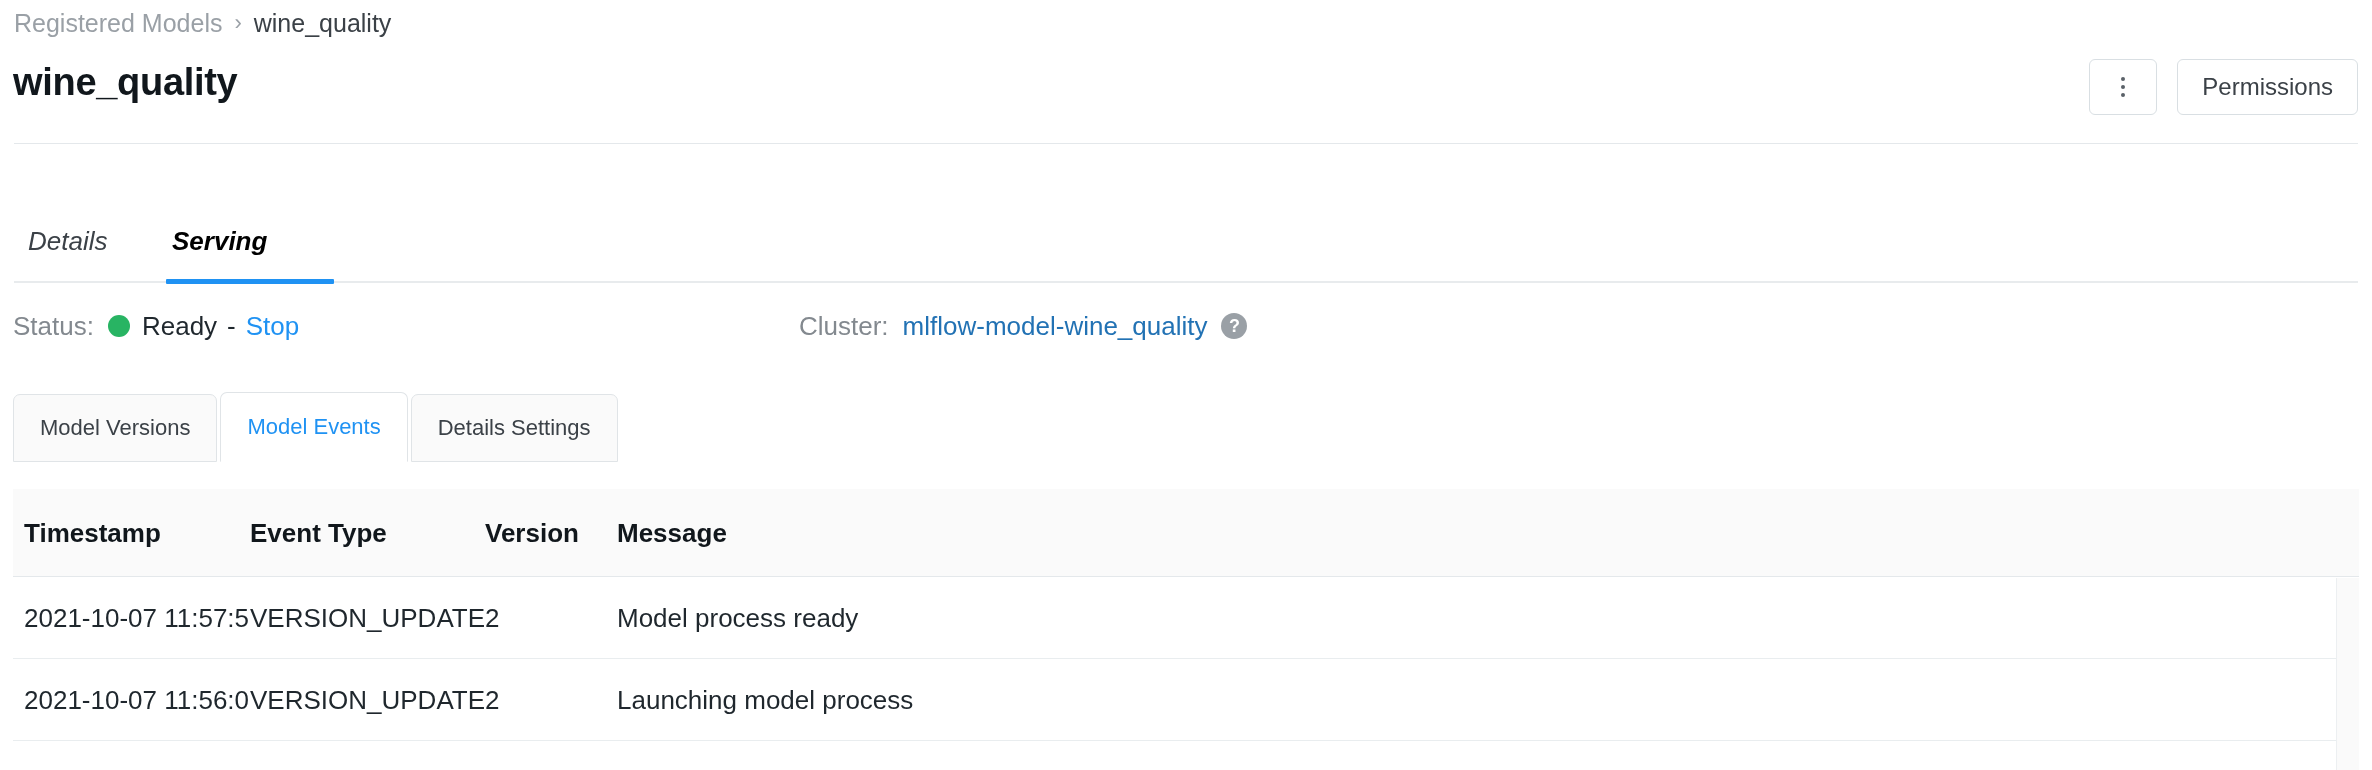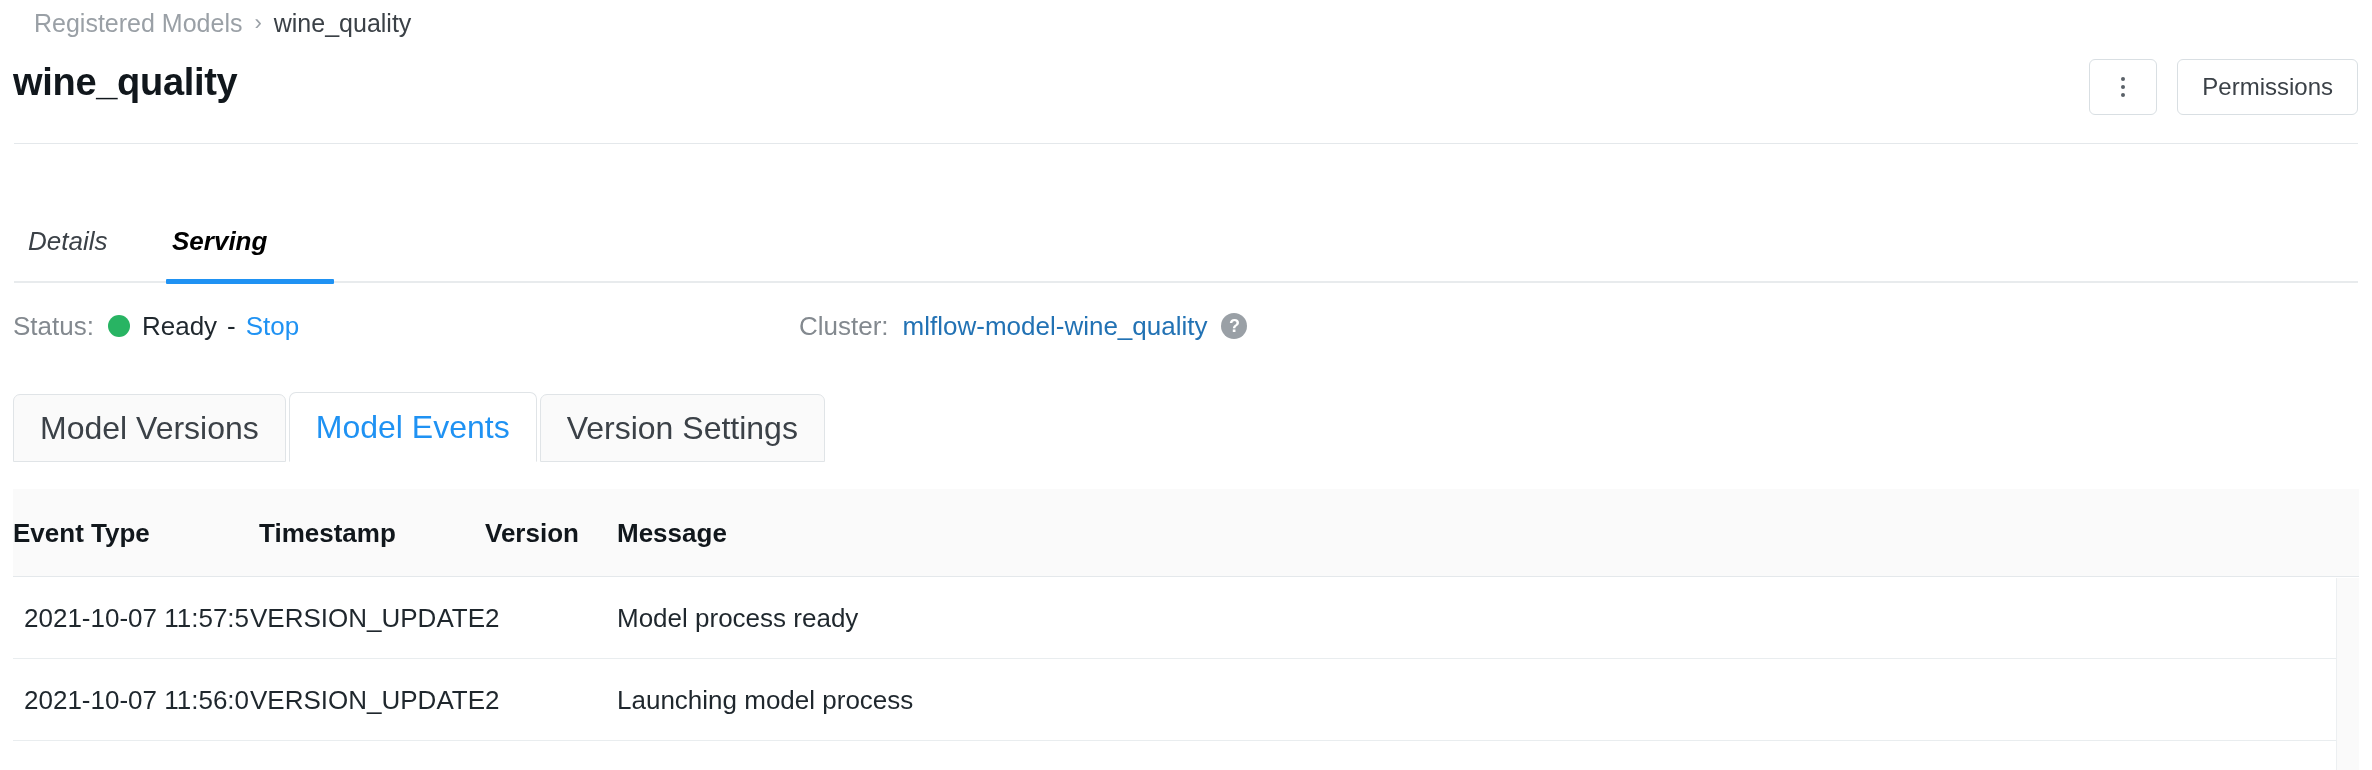--- a/index.html
+++ b/index.html
@@ -22,21 +22,21 @@
   .breadcrumb {
     position: absolute;
     left: 14px;
     top: 8px;
     display: flex;
     align-items: center;
     font-size: 25px;
     line-height: 30px;
     white-space: nowrap;
   }
-  .crumb-link { color: #9aa0a6; cursor: pointer; margin-left: 20px; }
+  .crumb-link { color: #9aa0a6; cursor: pointer; }
   .crumb-sep {
     color: #9aa0a6;
     margin: 0 12px;
     font-size: 22px;
     display: inline-block;
   }
   .crumb-current { color: #3b4147; }
 
   
   .title-row {
@@ -214,21 +214,21 @@
     align-items: flex-end;
     gap: 3px;
   }
   .subtab {
     box-sizing: border-box;
     height: 68px;
     padding: 0 26px;
     display: flex;
     align-items: center;
     justify-content: center;
-    font-size: 32px;
+    font-size: 22px;
     line-height: 32px;
     color: #3b4147;
     background: #fafafa;
     border: 1px solid #e0e4e7;
     border-radius: 7px 7px 0 0;
     cursor: pointer;
     white-space: nowrap;
   }
   .subtab.active {
     background: #ffffff;
@@ -340,27 +340,27 @@
     <div class="cluster-group">
       <span class="cluster-label">Cluster:</span>
       <span class="cluster-link">mlflow-model-wine_quality</span>
       <span class="help-icon">?</span>
     </div>
   </div>
 
   <div class="subtabs">
     <div class="subtab">Model Versions</div>
     <div class="subtab active">Model Events</div>
-    <div class="subtab">Version Settings</div>
+    <div class="subtab">Details Settings</div>
   </div>
 
   <div class="table-wrap">
     <div class="thead">
+      <div class="cell th col-timestamp">Timestamp</div>
       <div class="cell th col-eventtype">Event Type</div>
-      <div class="cell th col-timestamp">Timestamp</div>
       <div class="cell th col-version">Version</div>
       <div class="cell th col-message">Message</div>
     </div>
     <div class="tbody-scroll">
       <div class="tbody">
         <div class="trow">
           <div class="cell col-timestamp">2021-10-07 11:57:53</div>
           <div class="cell col-eventtype">VERSION_UPDATED</div>
           <div class="cell col-version">2</div>
           <div class="cell col-message">Model process ready</div>

